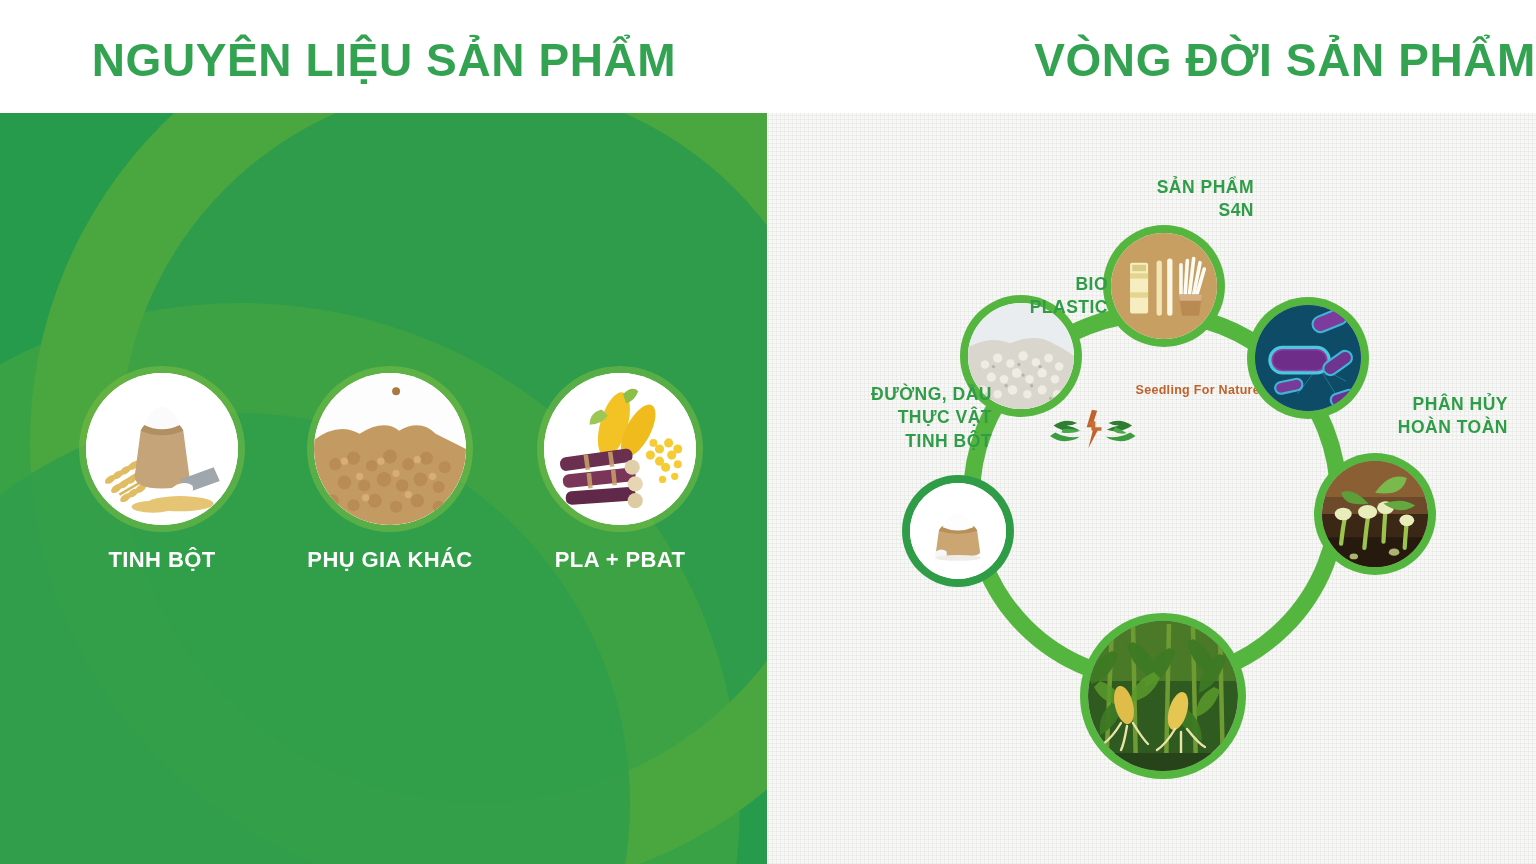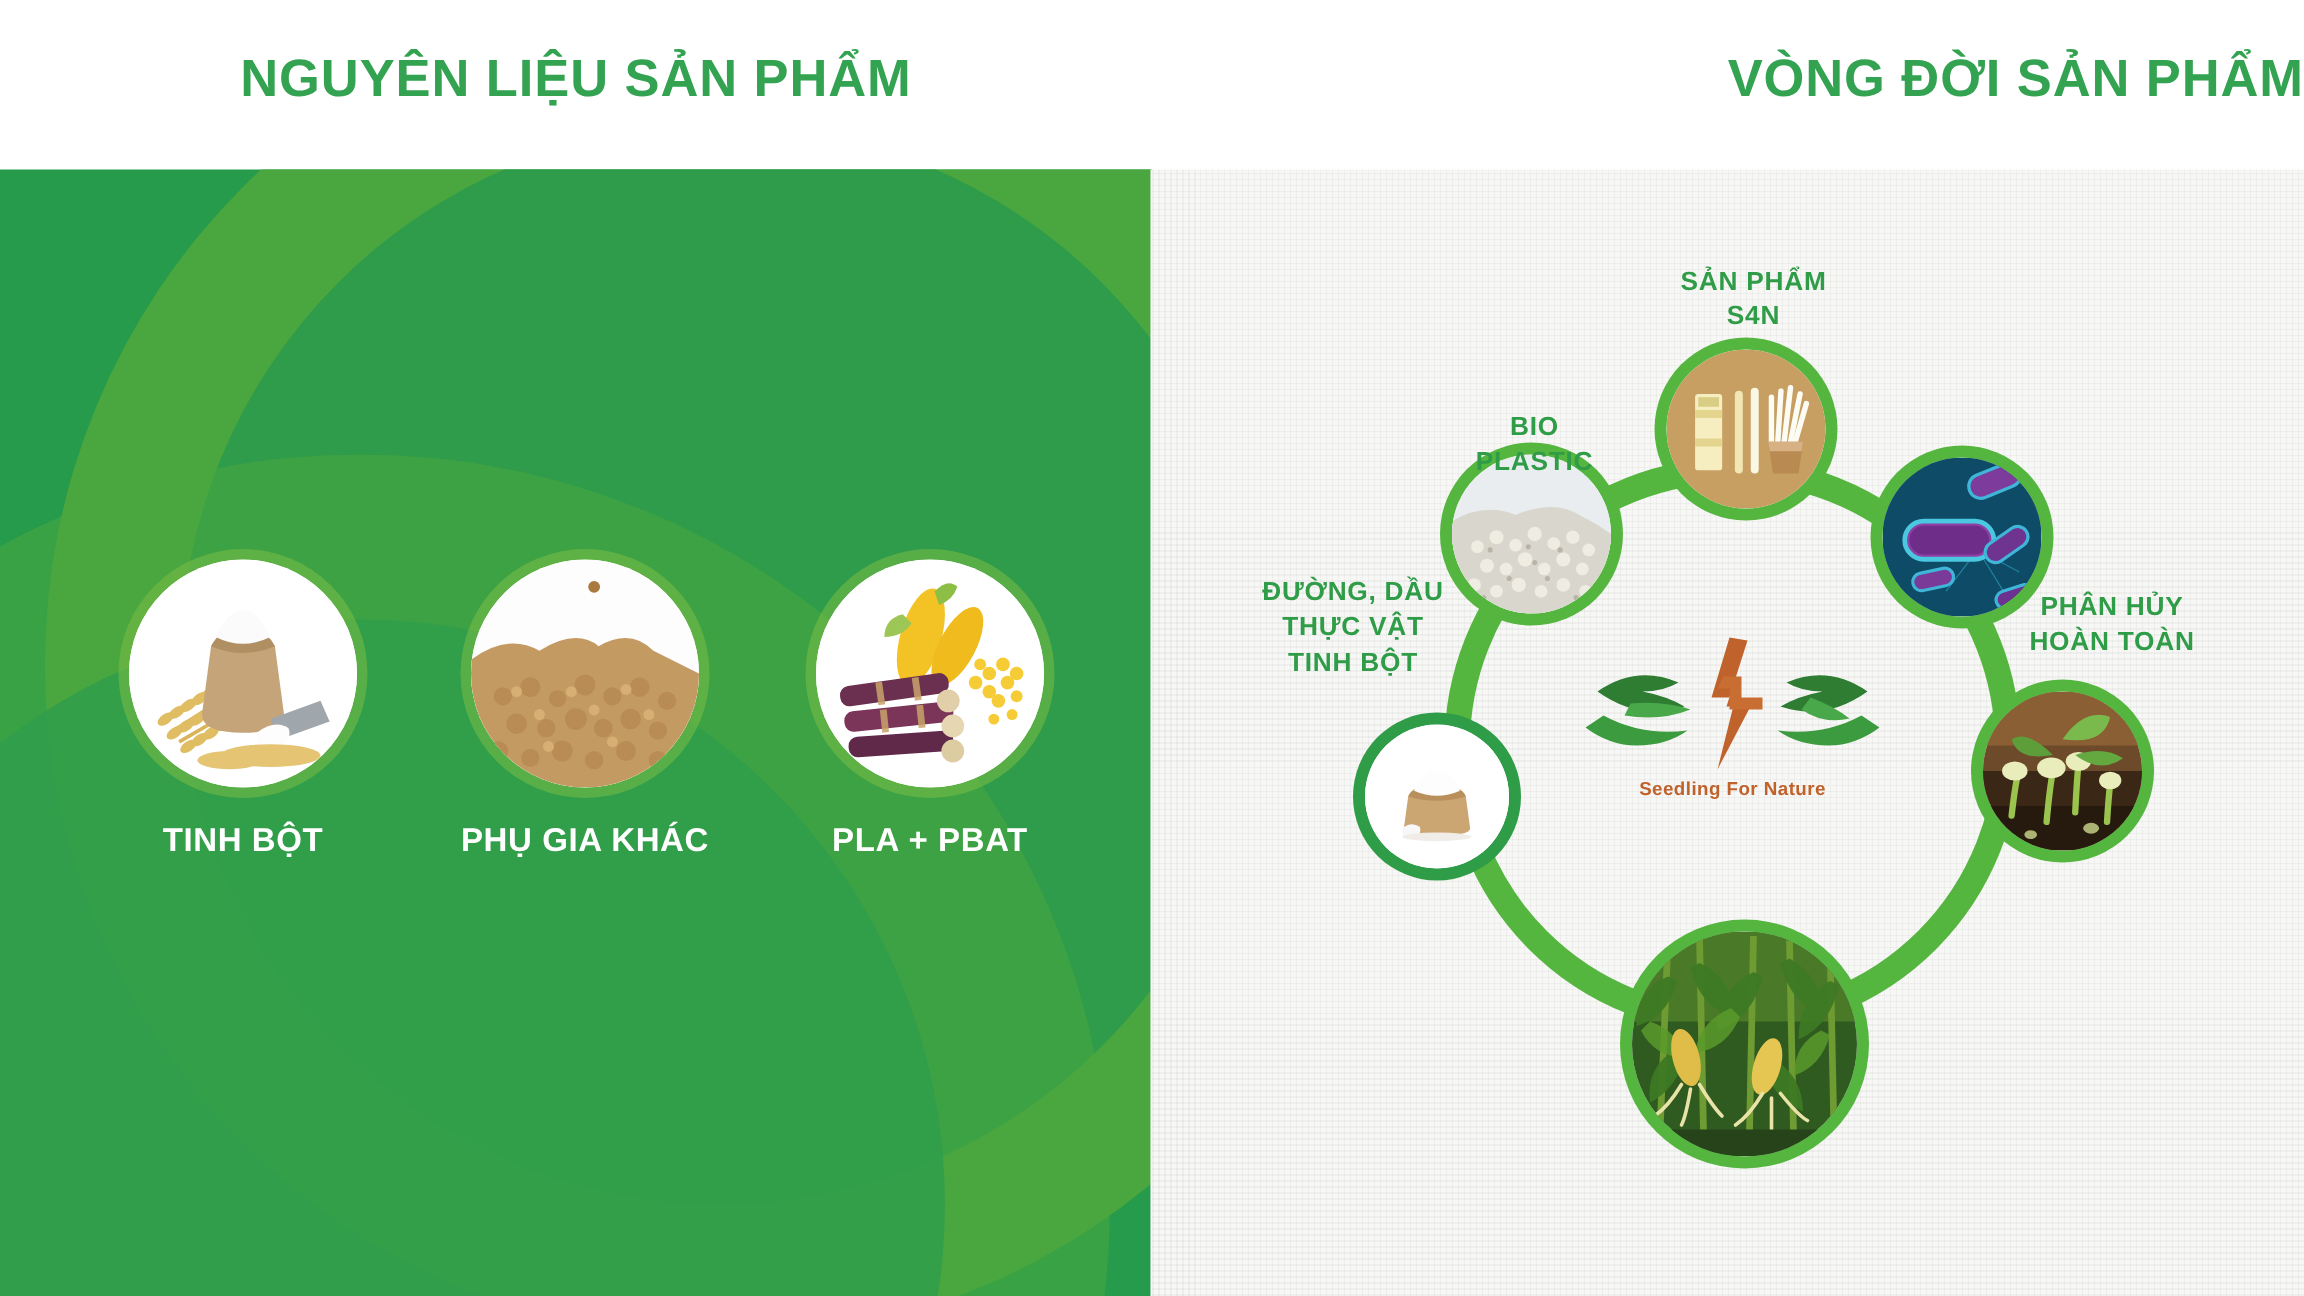--- a/index.html
+++ b/index.html
@@ -7,21 +7,21 @@
   body {
     font-family:"Liberation Sans", sans-serif;
     background:#ffffff;
   }
   .stage { position:relative; width:1536px; height:864px; }
 
   
   .header-row { position:absolute; top:0; left:0; width:1536px; height:113px; background:#ffffff; }
   .title {
     position:absolute; top:33px;
-    font-size:35px; font-weight:bold; letter-spacing:0.6px;
+    font-size:46px; font-weight:bold; letter-spacing:0.6px;
     color:#33a352; text-align:center; white-space:nowrap;
   }
   .title-left  { left:0;    width:768px; }
   .title-right { left:768px; width:768px;text-align:right; }
 
   
   .panel-left {
     position:absolute; left:0; top:113px; width:768px; height:751px;
     background:#259b4b; overflow:hidden;
   }
@@ -83,21 +83,21 @@
   .node {
     position:absolute; border-radius:50%;
     box-shadow:0 0 0 8px #55b63f;
     overflow:hidden; background:#fff;
   }
   .node.dark-ring { box-shadow:0 0 0 8px #2f9c47; }
 
   .node-label {
     position:absolute; color:#2f9c47; font-weight:bold;
     font-size:17.5px; line-height:1.33; letter-spacing:.5px;
-    text-align:center; white-space:pre-line;
+    text-align:right; white-space:pre-line;
   }
 
   
   .n-product   { left:343px; top:120px; width:106px; height:106px; }
   .n-bio       { left:200px; top:190px; width:106px; height:106px; }
   .n-humus     { left:487px; top:192px; width:106px; height:106px; }
   .n-degrade   { left:554px; top:348px; width:106px; height:106px; }
   .n-plants    { left:320px; top:508px; width:150px; height:150px; }
   .n-sugar     { left:142px; top:370px; width:96px;  height:96px; }
 
@@ -106,22 +106,22 @@
   .l-humus   { left:478px; top:128px; width:190px; }
   .l-degrade { left:540px; top:280px; width:200px; }
   .l-plants  { left:268px; top:465px; width:260px; }
   .l-sugar   { left:44px;  top:270px; width:180px; }
 
   
   .art { width:100%; height:100%; display:block; }
 
   
   .logo {
-    position:absolute; left:282px; top:294px; width:210px; height:140px;
-    display:flex; flex-direction:column; align-items:center; justify-content:center;
+    position:absolute; left:282px; top:268px; width:210px; height:140px;
+    display:flex; flex-direction:row; align-items:flex-start; justify-content:center;
   }
   .logo-tag {
     margin-top:2px; color:#c0622b; font-weight:bold;
     font-size:12.5px; letter-spacing:.3px; white-space:nowrap;
   }
   .divider {
     position:absolute; left:767px; top:113px; width:2px; height:751px;
     background:#ffffff;
   }
 </style>

